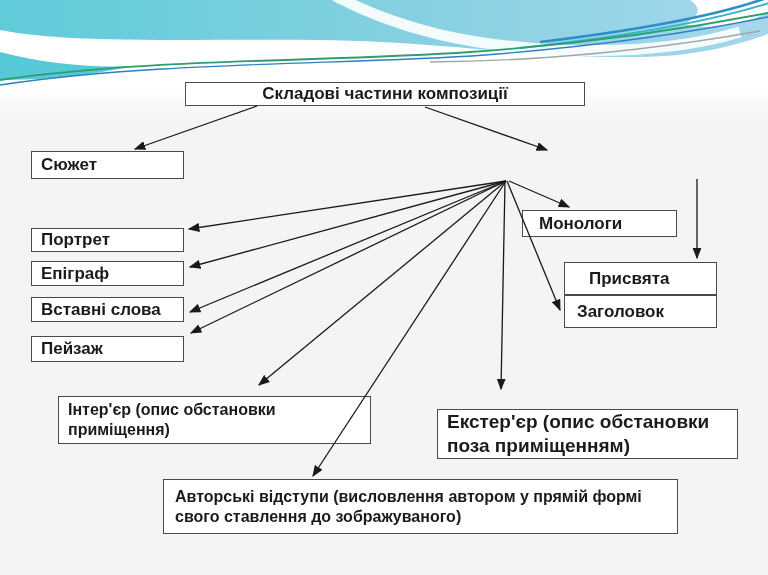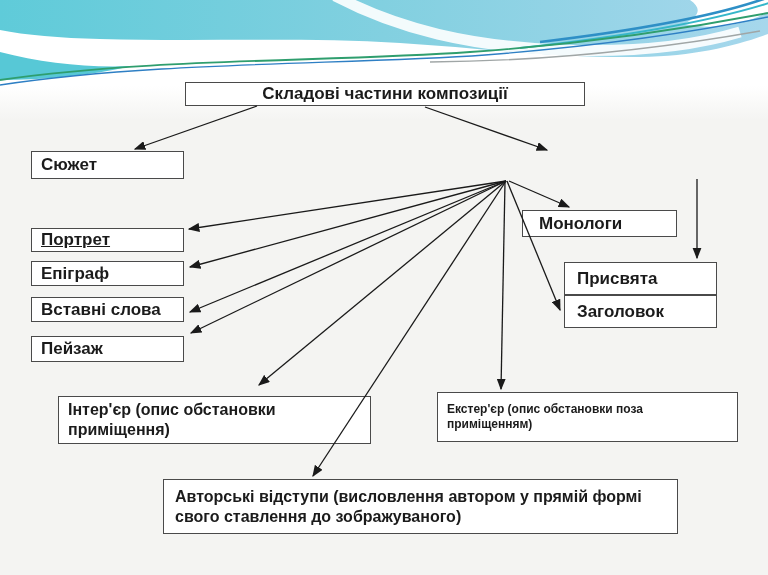--- a/index.html
+++ b/index.html
@@ -22,29 +22,29 @@
     font-size:17px;
     display:flex;
     align-items:center;
     z-index:2;
     line-height:1.25;
   }
   .node .lbl{display:block;}
   .n-title      {left:185px; top:82px;  width:400px; height:24px; justify-content:center; text-align:center;}
   .n-siuzhet    {left:31px;  top:151px; width:153px; height:28px; padding-left:9px;}
   .n-pozasiuzh  {left:484px; top:155px; width:232px; height:26px; padding-left:6px;}
-  .n-portret    {left:31px;  top:228px; width:153px; height:24px; padding-left:9px;text-decoration:underline;}
+  .n-portret    {left:31px;  top:228px; width:153px; height:24px; padding-left:9px;}
   .n-epihraf    {left:31px;  top:261px; width:153px; height:25px; padding-left:9px;}
   .n-vstavni    {left:31px;  top:297px; width:153px; height:25px; padding-left:9px;}
   .n-peizazh    {left:31px;  top:336px; width:153px; height:26px; padding-left:9px;}
   .n-monolohy   {left:522px; top:210px; width:155px; height:27px; padding-left:16px;text-align:right;}
-  .n-prysviata  {left:564px; top:262px; width:153px; height:33px; padding-left:12px;text-align:right;}
+  .n-prysviata  {left:564px; top:262px; width:153px; height:33px; padding-left:24px;text-align:right;}
   .n-zaholovok  {left:564px; top:295px; width:153px; height:33px; padding-left:12px;}
   .n-interier   {left:58px;  top:396px; width:313px; height:48px; padding:2px 9px; font-size:16px;}
-  .n-eksterier  {left:437px; top:392px; width:301px; height:50px; padding:8px 9px; font-size:12px;}
+  .n-eksterier  {left:437px; top:409px; width:301px; height:50px; padding:8px 9px; font-size:19px;}
   .n-avtorski   {left:163px; top:479px; width:515px; height:55px; padding:2px 11px; font-size:16px;}
 </style>
 </head>
 <body>
 
 <div class="slide">
 
   <svg class="wave" viewBox="0 0 768 120" aria-hidden="true">
     <defs>
       <linearGradient id="sky" x1="0" y1="0" x2="1" y2="0">

